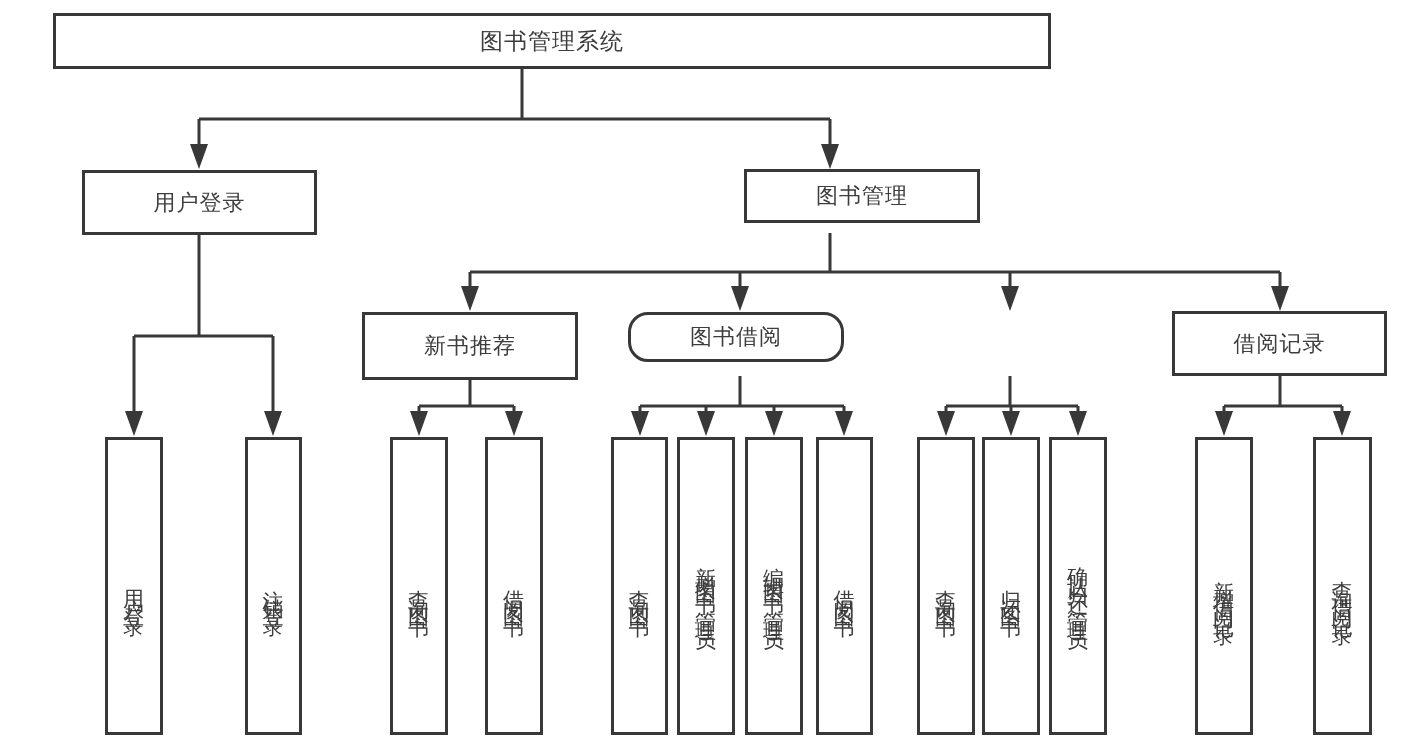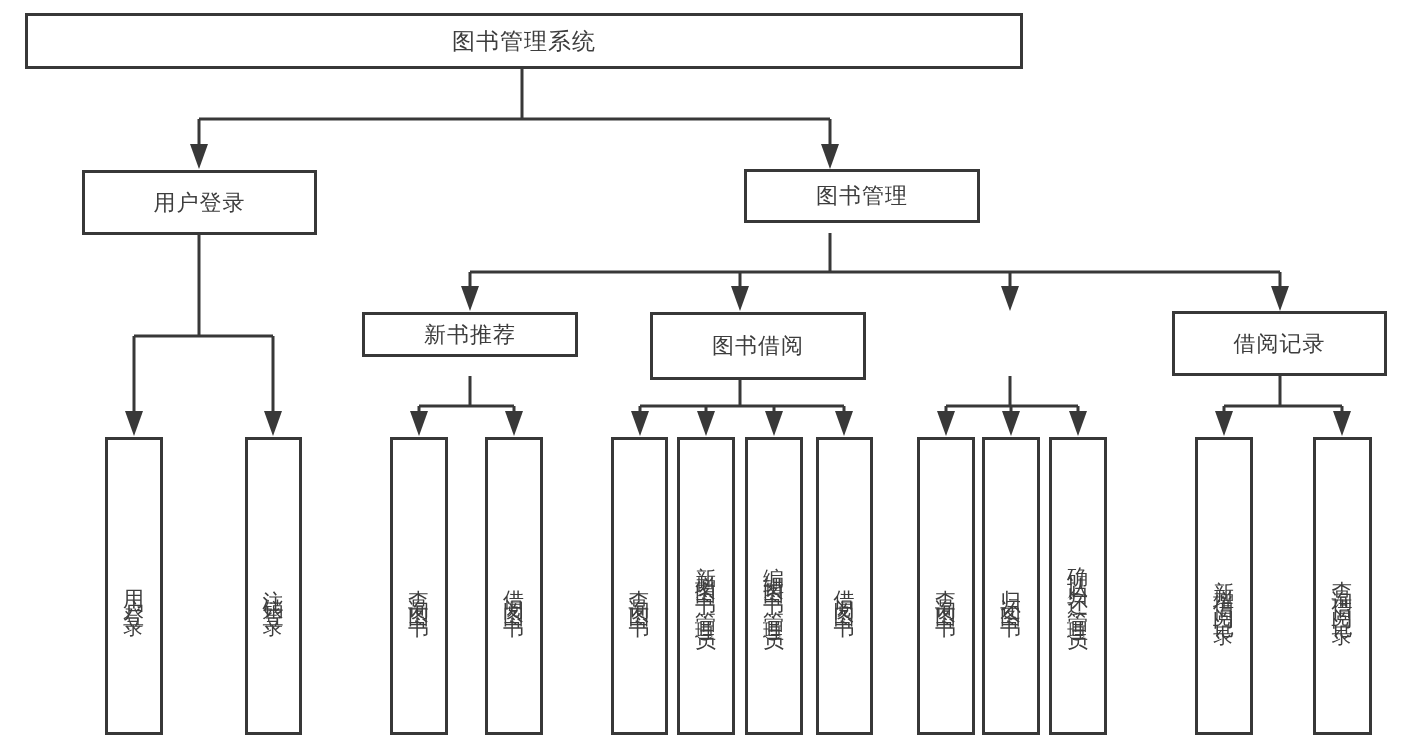--- a/index.html
+++ b/index.html
@@ -22,21 +22,21 @@
     background: #ffffff;
     border: 3px solid #383838;
     box-sizing: border-box;
     display: flex;
     align-items: center;
     justify-content: center;
     color: #3d3d3d;
     z-index: 2;
   }
   .h-node { font-size: 22px; letter-spacing: 1px; white-space: nowrap; }
-  .root-node { font-size: 23px; }
+  .root-node { font-size: 23px; margin-left: 28px; }
   .v-node .label {
     writing-mode: vertical-rl;
     text-orientation: mixed;
     font-size: 21px;
     letter-spacing: 9px;
     line-height: 1;
     margin-bottom: -9px; 
     white-space: nowrap;
   }
   .watermark {
@@ -106,24 +106,24 @@
     <span class="label">图书管理系统</span>
   </div>
 
   <div class="node h-node" style="left:82px; top:170px; width:235px; height:65px;">
     <span class="label">用户登录</span>
   </div>
   <div class="node h-node" style="left:744px; top:169px; width:236px; height:54px;">
     <span class="label">图书管理</span>
   </div>
 
-  <div class="node h-node" style="left:362px; top:312px; width:216px; height:45px;">
+  <div class="node h-node" style="left:362px; top:312px; width:216px; height:68px;">
     <span class="label">新书推荐</span>
   </div>
-  <div class="node h-node" style="left:650px; top:312px; width:216px; height:68px;">
+  <div class="node h-node" style="left:628px; top:312px; width:216px; height:50px;border-radius:20px;">
     <span class="label">图书借阅</span>
   </div>
   <div class="node h-node" style="left:1172px; top:311px; width:215px; height:65px;">
     <span class="label">借阅记录</span>
   </div>
 
   <div class="node v-node" style="left:105px; top:437px; width:58px; height:298px;">
     <span class="label">用户登录</span>
   </div>
   <div class="node v-node" style="left:245px; top:437px; width:57px; height:298px;">

